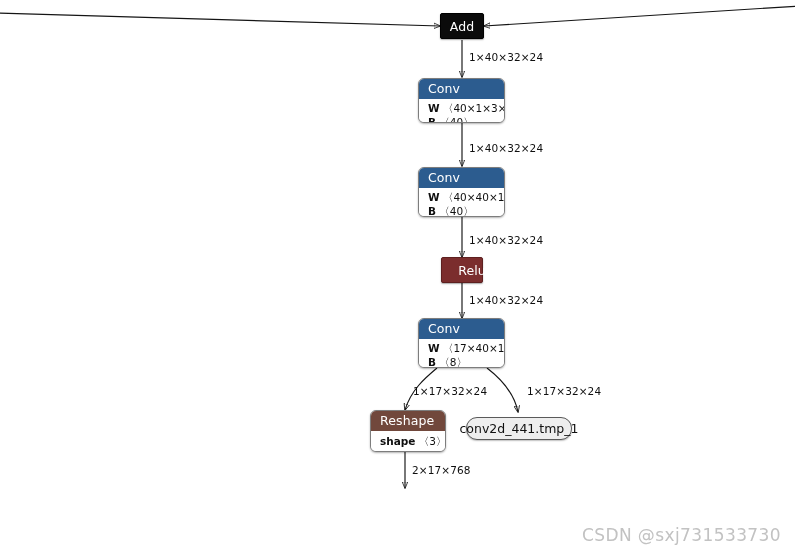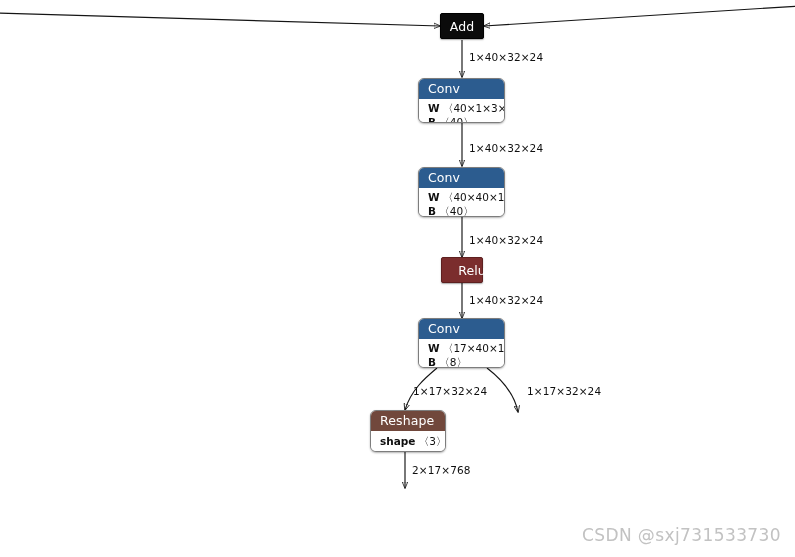--- a/index.html
+++ b/index.html
@@ -259,17 +259,20 @@
   <div class="node boxnode reshape" style="left:370px; top:410px; width:76px; height:42px;">
     <div class="hdr">Reshape</div>
     <div class="body">
       <div class="prow">
         <span class="pk">shape</span>
         <span class="pv">〈3〉</span>
       </div>
     </div>
   </div>
 
+  <div class="node tensor" style="left:466px; top:417px; width:106px; height:23px;">
+    <span>conv2d_441.tmp_1</span>
+  </div>
 
 
   <div id="watermark">CSDN @sxj731533730</div>
 
 </div>
 
 </body></html>

